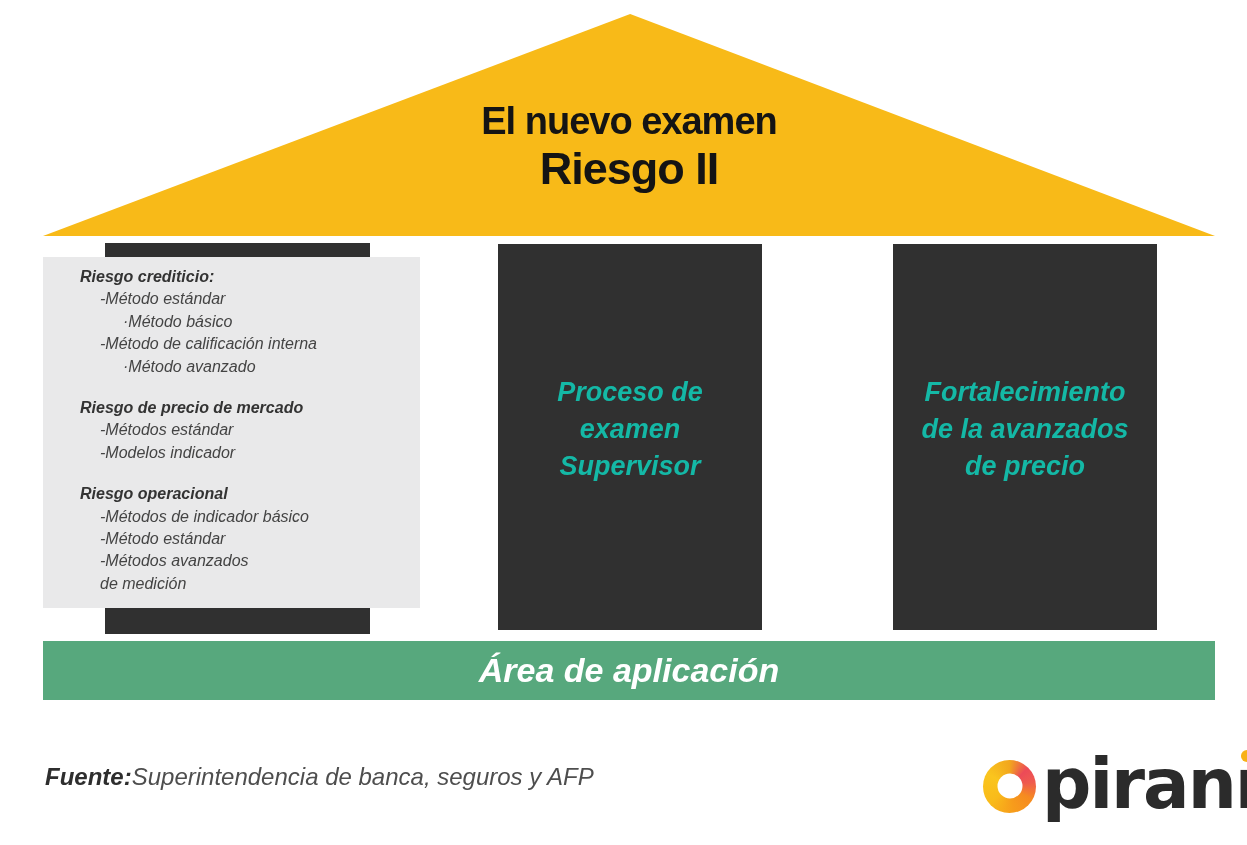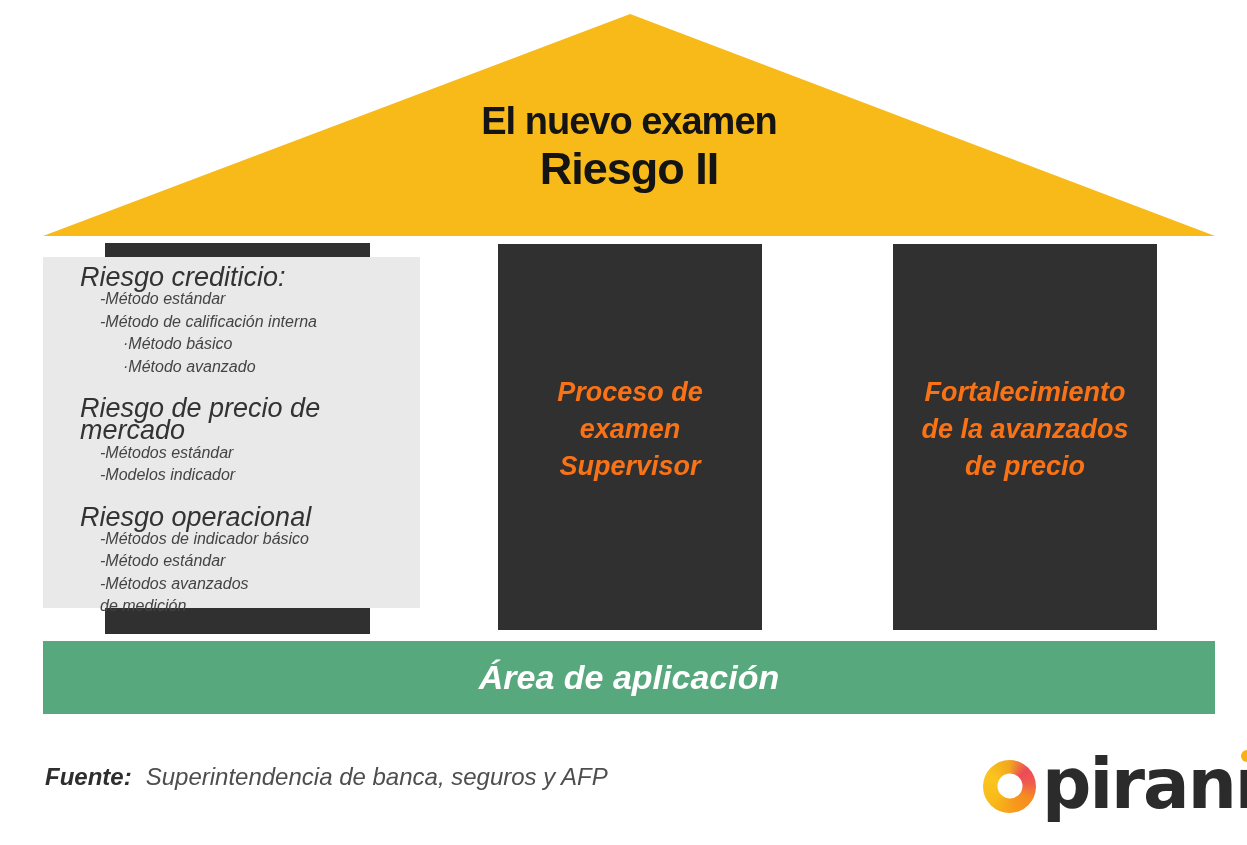--- a/index.html
+++ b/index.html
@@ -36,55 +36,55 @@
   }
   
   .pillar{position:absolute;background:var(--pillar-dark);}
   .pillar-1{left:105px;top:243px;width:265px;height:391px;}
   .pillar-2{left:498px;top:244px;width:264px;height:386px;}
   .pillar-3{left:893px;top:244px;width:264px;height:386px;}
   .pillar-text{
     position:absolute;left:0;top:0;width:100%;height:100%;
     display:flex;flex-direction:column;justify-content:center;align-items:center;
     transform:translateY(-8px);
-    color:#f97316;font-size:27px;font-weight:700;font-style:italic;
+    color:#14b8a6;font-size:27px;font-weight:700;font-style:italic;
     line-height:37px;text-align:center;
   }
   
   .overlay-box{
     position:absolute;left:43px;top:257px;width:377px;height:351px;
     background:var(--overlay-gray);
     padding:9px 6px 0 37px;
     color:#3B3B3B;
   }
   .risk-group{margin-bottom:19px;}
   .risk-header{
-    font-size:27px;font-weight:400;font-style:italic;
+    font-size:16px;font-weight:700;font-style:italic;
     line-height:22.4px;color:#333;
   }
   .risk-item{
     font-size:16px;font-style:italic;line-height:22.4px;color:#444;
   }
   .risk-item.indent-1{padding-left:20px;}
   .risk-item.indent-2{padding-left:43px;}
   
   .base-bar{
-    position:absolute;left:43px;top:641px;width:1172px;height:73px;
+    position:absolute;left:43px;top:641px;width:1172px;height:59px;
     background:var(--base-green);
     display:flex;align-items:center;justify-content:center;
   }
   .base-label{
     color:#fff;font-size:34px;font-weight:700;font-style:italic;letter-spacing:0px;
   }
   
   .source-note{
     position:absolute;left:45px;top:763px;
     font-size:24px;font-style:italic;color:#4E4E4E;
   }
-  .source-label{font-weight:700;color:#2E2E2E;margin-right:14px;}
+  .source-label{font-weight:700;color:#2E2E2E;margin-right:0;}
   .pirani-logo{
     position:absolute;left:983px;top:748px;width:236px;height:72px;
     display:flex;align-items:center;
   }
   .donut{
     position:relative;width:53px;height:53px;border-radius:50%;
     margin-top:4px;
     background:conic-gradient(from 0deg,
       #f2a71d 0deg,#ec4a58 45deg,#ef5b4e 80deg,#f68b20 120deg,
       #f79c1b 170deg,#f9bb1a 230deg,#fac51e 300deg,#f2a71d 360deg);
@@ -118,22 +118,22 @@
   <div class="roof-title-1">El nuevo examen</div>
   <div class="roof-title-2">Riesgo II</div>
 
   <div class="pillar pillar-1"></div>
 
   <div class="overlay-box">
     <div>
         <div class="risk-group">
           <div class="risk-header">Riesgo crediticio:</div>
           <div class="risk-item indent-1">-Método estándar</div>
+          <div class="risk-item indent-2">·Método básico</div>
           <div class="risk-item indent-1">-Método de calificación interna</div>
-          <div class="risk-item indent-2">·Método básico</div>
           <div class="risk-item indent-2">·Método avanzado</div>
         </div>
         <div class="risk-group">
           <div class="risk-header">Riesgo de precio de mercado</div>
           <div class="risk-item indent-1">-Métodos estándar</div>
           <div class="risk-item indent-1">-Modelos indicador</div>
         </div>
         <div class="risk-group">
           <div class="risk-header">Riesgo operacional</div>
           <div class="risk-item indent-1">-Métodos de indicador básico</div>

